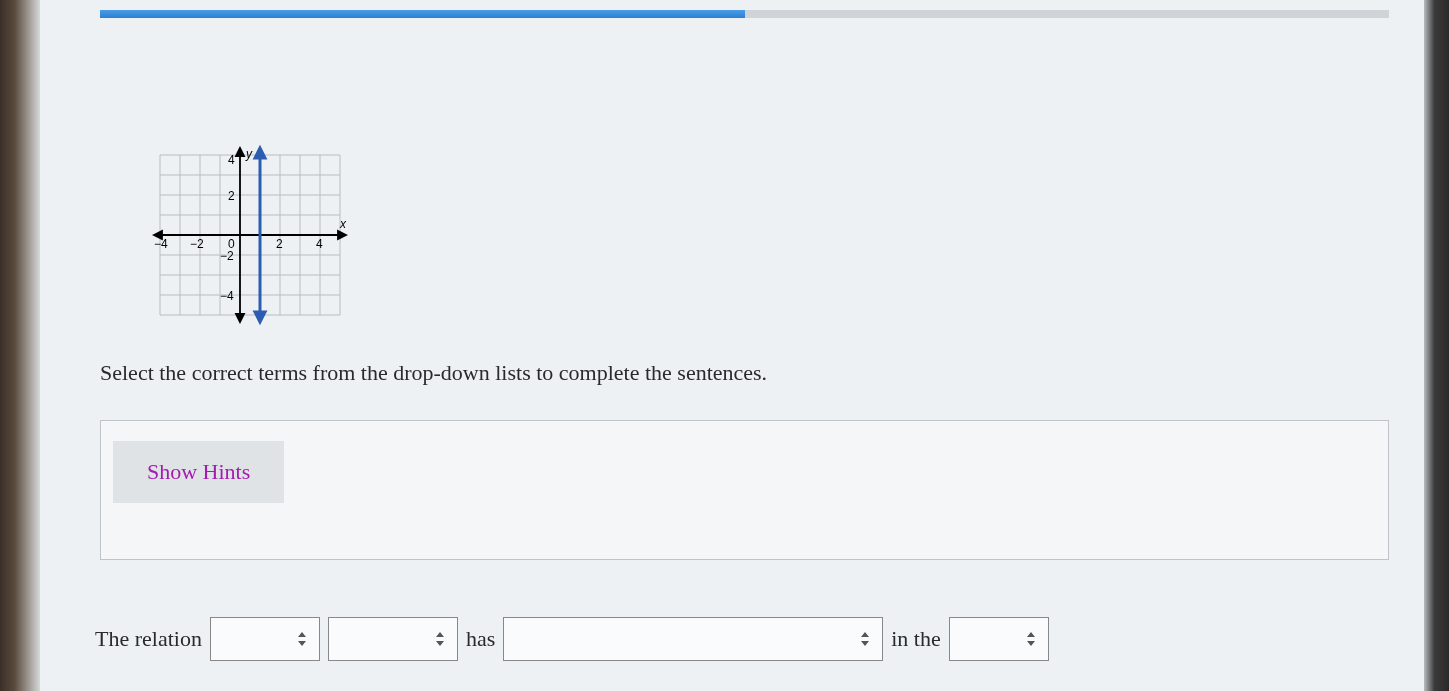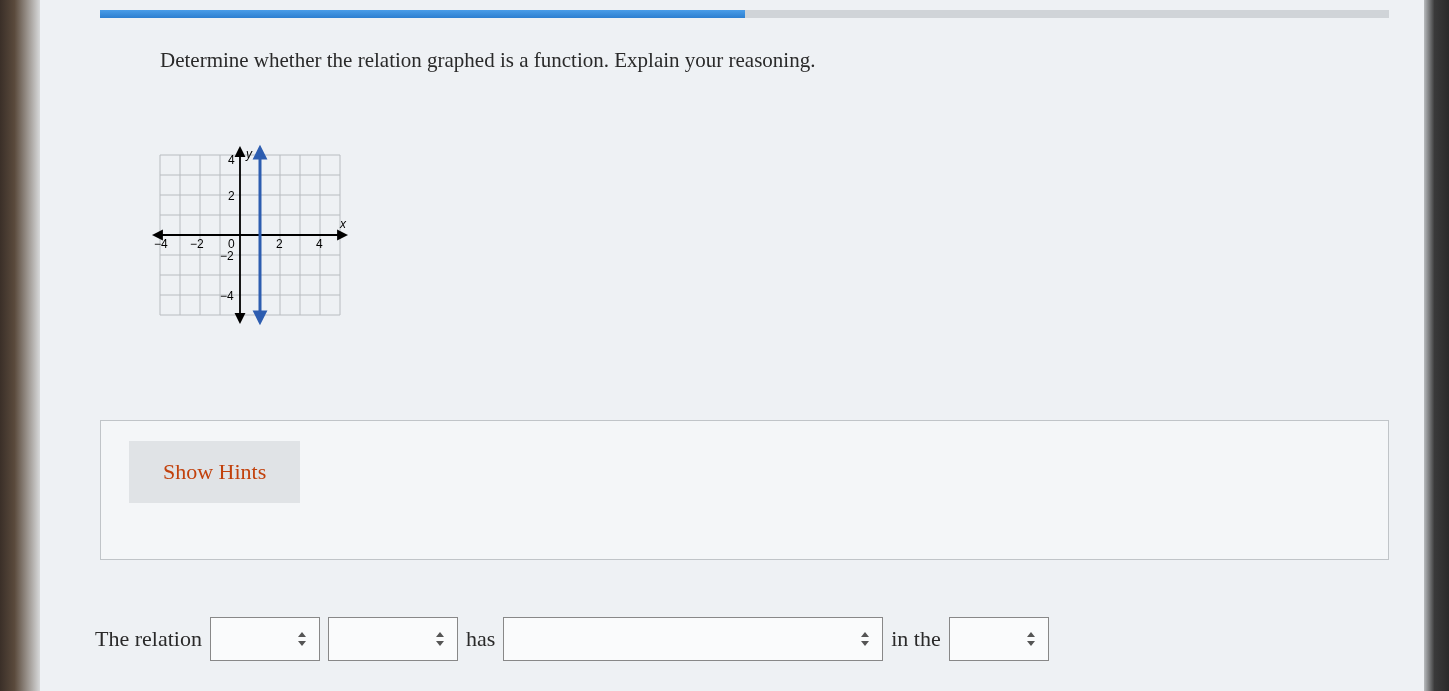--- a/index.html
+++ b/index.html
@@ -53,27 +53,27 @@
     }
     .hints-panel {
       position: absolute;
       top: 420px; left: 60px; right: 35px;
       height: 140px;
       border: 1px solid #c0c4c8;
       background: #f4f6f8;
     }
     .show-hints-btn {
       position: absolute;
-      top: 20px; left: 28px;
+      top: 20px; left: 12px;
       padding: 18px 34px;
       background: #e0e3e6;
       border: none;
       font-family: Georgia, serif;
       font-size: 22px;
-      color: #c2410c;
+      color: #a21caf;
       cursor: pointer;
     }
     .answer-row {
       position: absolute;
       bottom: 30px; left: 55px; right: 35px;
       display: flex;
       align-items: center;
       gap: 8px;
       font-size: 22px;
       color: #2a2a2a;
@@ -100,21 +100,20 @@
   </style>
 </head>
 <body>
 <div class="outer-frame">
   <div class="content">
 
     <div class="progress-bar">
       <div class="progress-fill" style="width: 50%;"></div>
     </div>
 
-    <div class="question-text">Determine whether the relation graphed is a function. Explain your reasoning.</div>
 
     <div class="graph-container">
       <svg class="graph-svg" viewBox="0 0 200 190">
 
         <g stroke="#b8bcc0" stroke-width="1">
           <line x1="10" y1="15" x2="10" y2="175"></line>
             <line x1="30" y1="15" x2="30" y2="175"></line>
           <line x1="50" y1="15" x2="50" y2="175"></line>
             <line x1="70" y1="15" x2="70" y2="175"></line>
           <line x1="90" y1="15" x2="90" y2="175"></line>
@@ -158,20 +157,21 @@
         </g>
 
         <g stroke="#2d5db0" stroke-width="3">
           <line x1="110" y1="12" x2="110" y2="178"></line>
           <polygon points="110,8 105,18 115,18" fill="#2d5db0"></polygon>
           <polygon points="110,182 105,172 115,172" fill="#2d5db0"></polygon>
         </g>
       </svg>
     </div>
 
+    <div class="instruction-text">Select the correct terms from the drop-down lists to complete the sentences.</div>
 
     <div class="hints-panel">
       <button class="show-hints-btn">Show Hints</button>
     </div>
 
     <div class="answer-row">
       <span>The relation</span>
       <span class="dropdown dd-1">
         <span class="chev">
             <svg width="14" height="18" viewBox="0 0 14 18">

